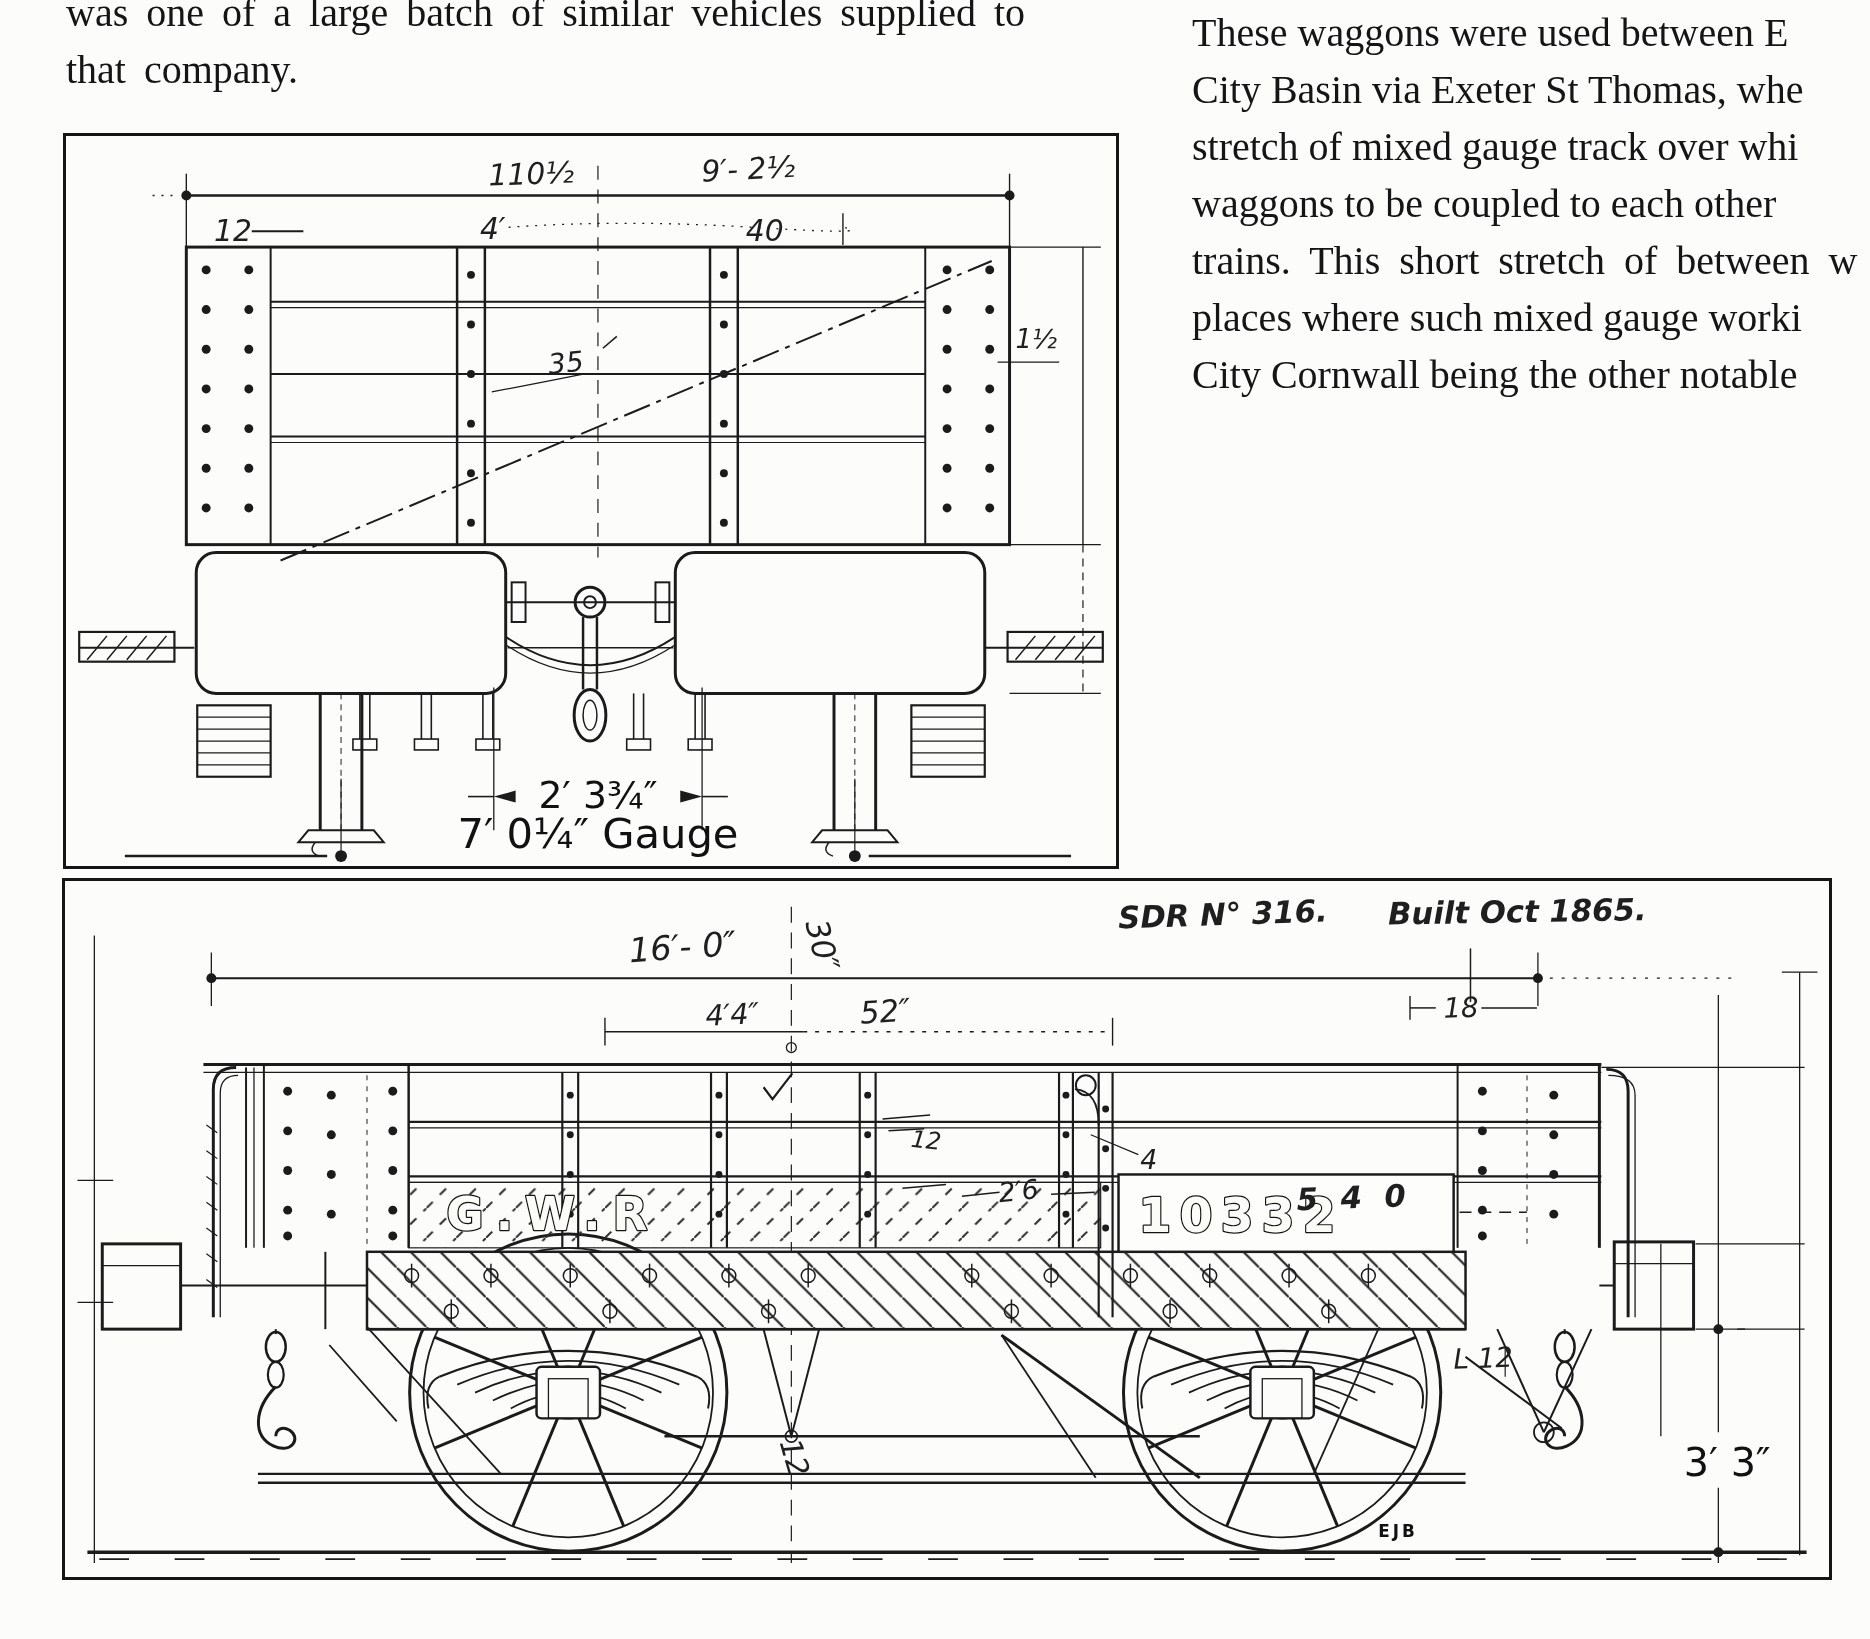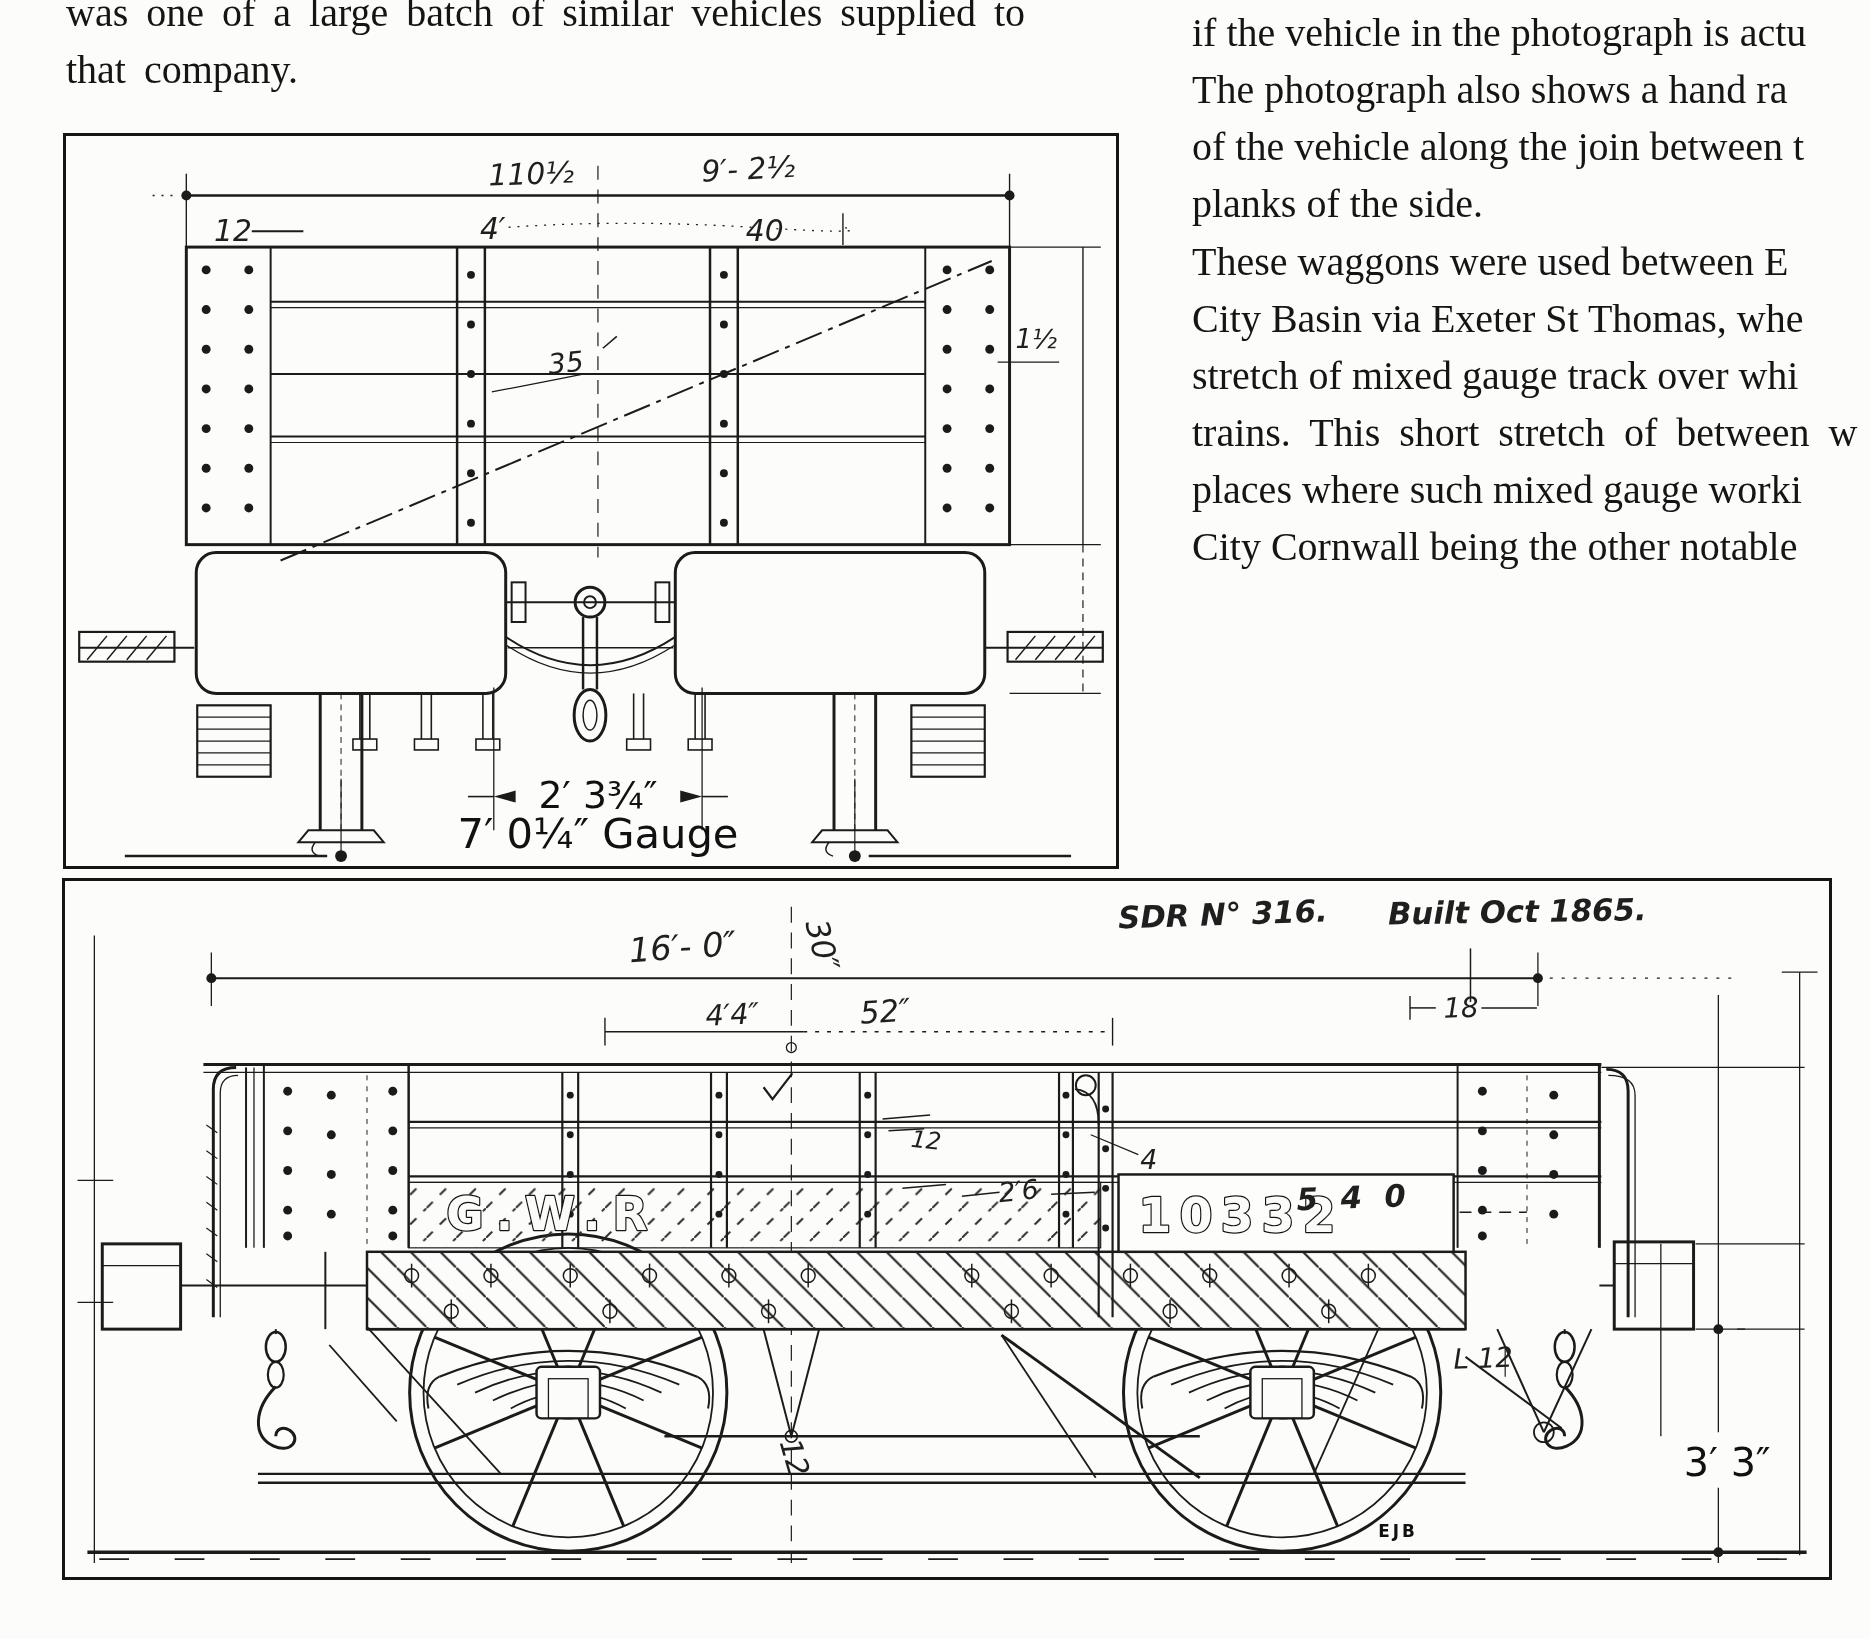--- a/index.html
+++ b/index.html
@@ -28,29 +28,24 @@
 </head>
 <body>
 
 <div class="intro">
   <div class="textline">was one of a large batch of similar vehicles supplied to</div>
   <div class="textline">that company.</div>
 </div>
 
 <div class="rightcol">
   <div class="para">
-    <div class="textline">if the vehicle in the photograph is actu</div>
-    <div class="textline">The photograph also shows a hand ra</div>
-    <div class="textline">of the vehicle along the join between t</div>
-    <div class="textline">planks of the side.</div>
-  </div>
-  <div class="para">
     <div class="textline">These waggons were used between E</div>
     <div class="textline">City Basin via Exeter St Thomas, whe</div>
     <div class="textline">stretch of mixed gauge track over whi</div>
+    <div class="textline">waggons to be coupled to each other</div>
     <div class="textline midwide">trains. This short stretch of between w</div>
     <div class="textline">places where such mixed gauge worki</div>
     <div class="textline">City Cornwall being the other notable</div>
   </div>
 </div>
 
 <div class="drawbox endview">
 <svg viewBox="0 0 1056 736">
   <g stroke="#1b1b1b" fill="none" stroke-width="2">
 

